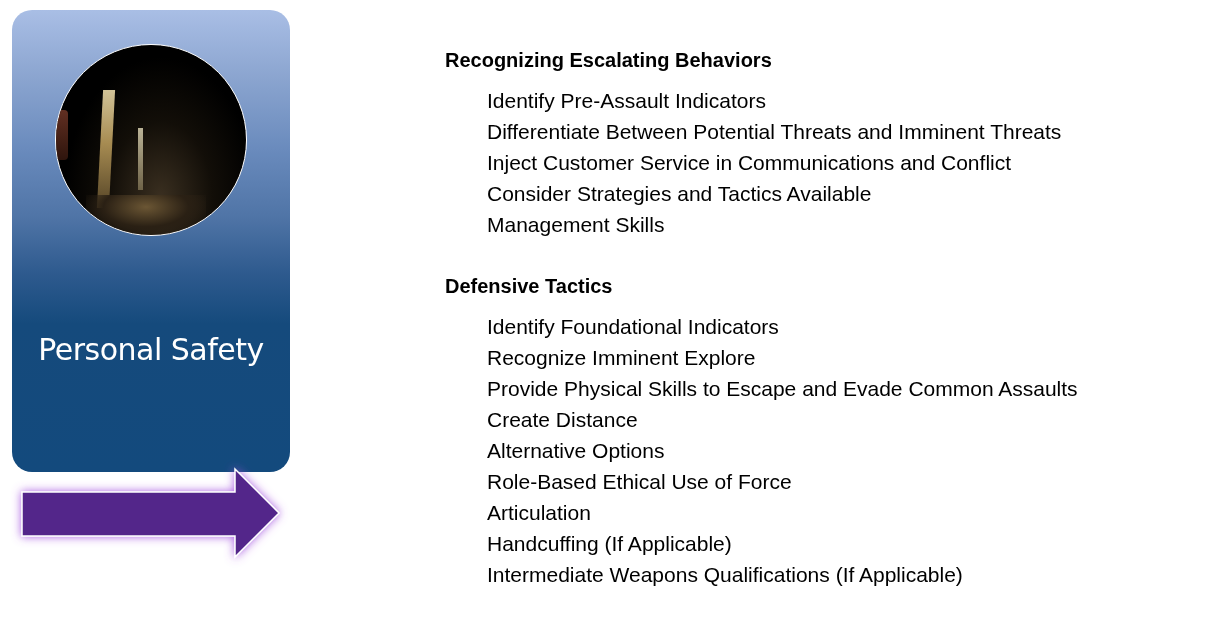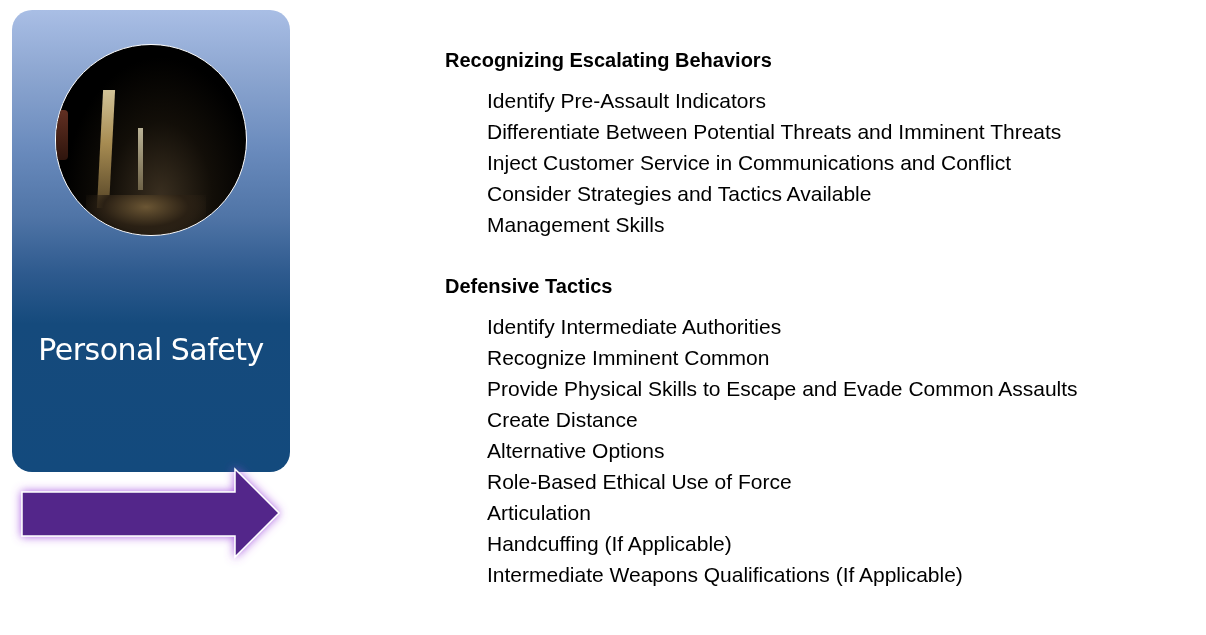--- a/index.html
+++ b/index.html
@@ -162,22 +162,22 @@
       <li>Identify Pre-Assault Indicators</li>
       <li>Differentiate Between Potential Threats and Imminent Threats</li>
       <li>Inject Customer Service in Communications and Conflict</li>
       <li>Consider Strategies and Tactics Available</li>
       <li>Management Skills</li>
     </ul>
   </div>
   <div class="section-2">
     <h2 class="section-heading">Defensive Tactics</h2>
     <ul class="list">
-      <li>Identify Intermediate Authorities</li>
-      <li>Recognize Imminent Common</li>
+      <li>Identify Foundational Indicators</li>
+      <li>Recognize Imminent Explore</li>
       <li>Provide Physical Skills to Escape and Evade Common Assaults</li>
       <li>Create Distance</li>
       <li>Alternative Options</li>
       <li>Role-Based Ethical Use of Force</li>
       <li>Articulation</li>
       <li>Handcuffing (If Applicable)</li>
       <li>Intermediate Weapons Qualifications (If Applicable)</li>
     </ul>
   </div>
 </div>

